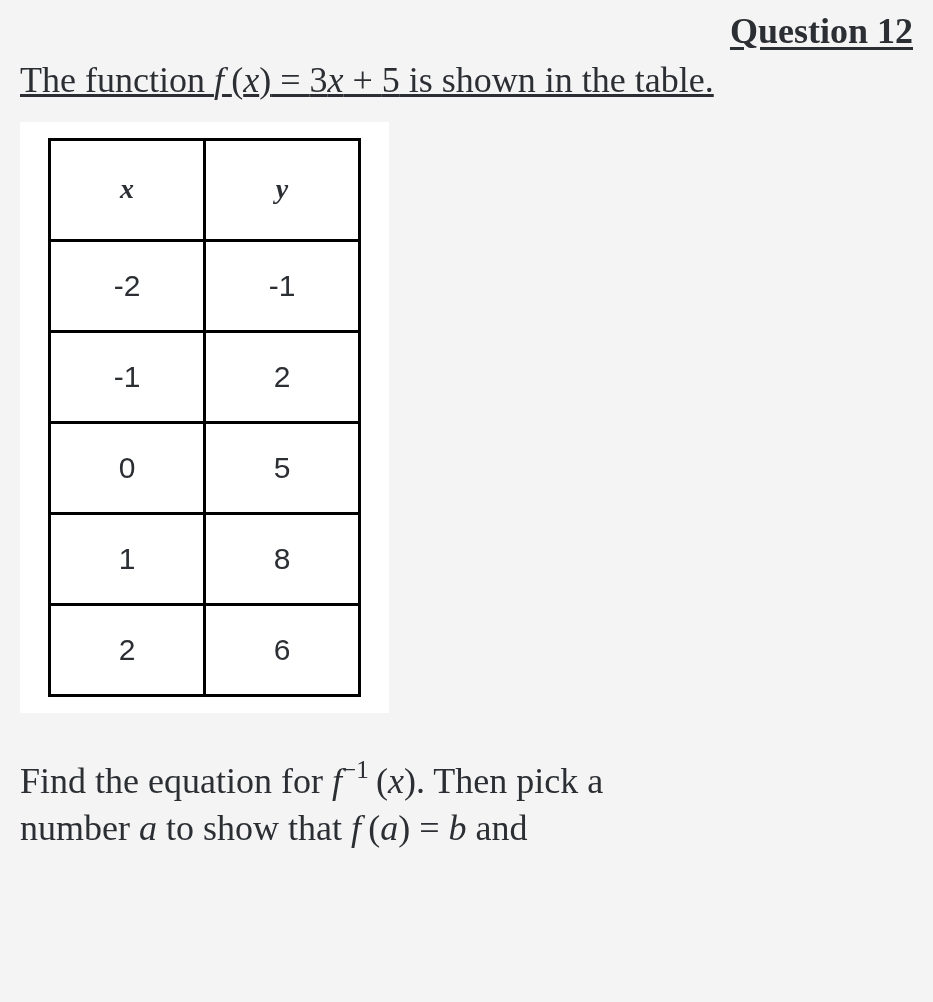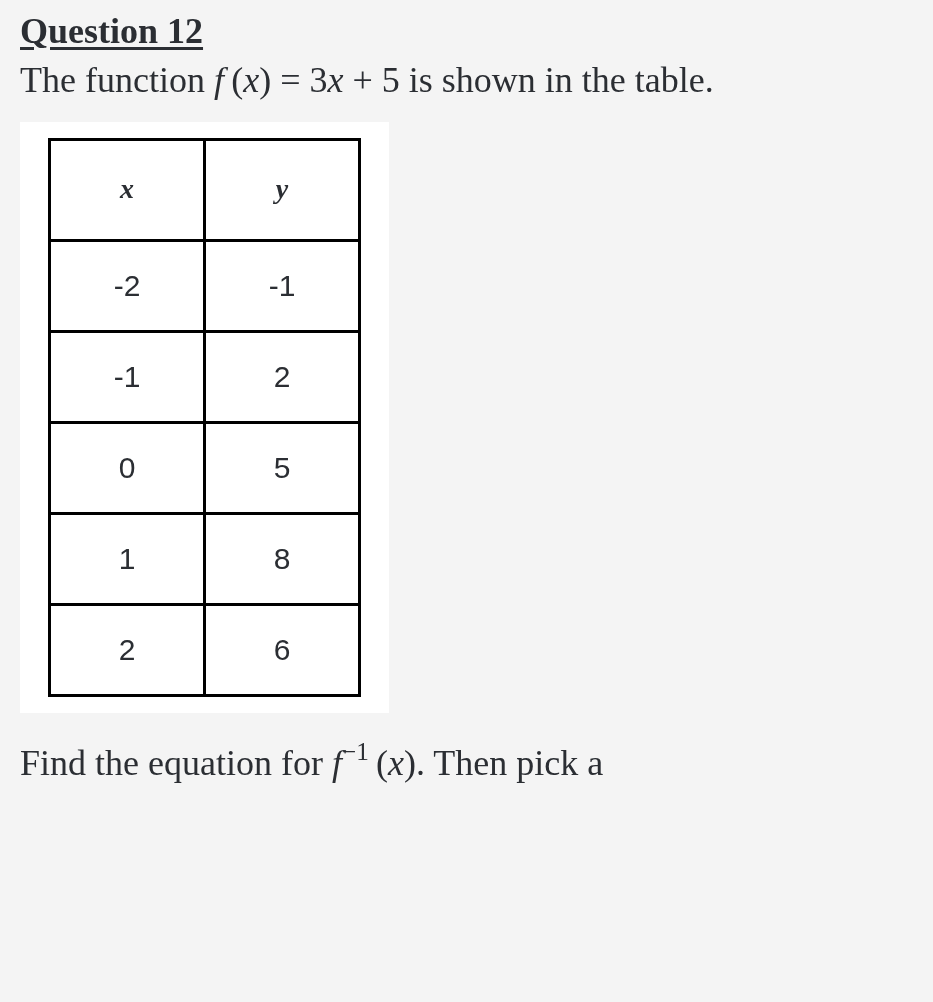--- a/index.html
+++ b/index.html
@@ -14,23 +14,25 @@
     font-size: 36px;
     line-height: 1.3;
     padding: 8px 20px 20px 20px;
     box-sizing: border-box;
   }
   .heading {
     font-weight: 700;
     text-decoration: underline;
     text-underline-offset: 4px;
     margin-bottom: 2px;
+    text-align: right;
   }
   .prompt-text {
     margin-bottom: 18px;
+    text-decoration: underline;
   }
   .math {
     font-family: "Cambria Math", "STIXGeneral", "Times New Roman", serif;
   }
   .mi { font-style: italic; }
   .sup {
     font-size: 0.7em;
     vertical-align: super;
     position: relative;
     top: -0.1em;
@@ -57,21 +59,21 @@
   }
   table.data th {
     font-style: italic;
     font-family: "Times New Roman", serif;
     font-weight: 700;
     font-size: 28px;
     height: 96px;
   }
 
   .after-text {
-    margin-top: 4px;
+    margin-top: 22px;
   }
 </style>
 </head>
 <body>
 
 
 
 <div class="heading">Question 12</div>
 
 <div class="prompt-text">
@@ -108,16 +110,19 @@
         <td>6</td>
       </tr>
     </tbody>
   </table>
 </div>
 
 <div class="after-text">
   <div>
     <span>Find the equation for </span><span class="math"><span class="mi">f</span><span class="sup">−1</span> <span>(</span><span class="mi">x</span><span>)</span></span><span>. Then pick a</span>
   </div>
+  <div>
+    <span>number </span><span class="math mi">a</span><span> to show that </span><span class="math"><span class="mi">f</span> <span>(</span><span class="mi">a</span><span>)</span><span> = </span><span class="mi">b</span></span><span> and</span>
+  </div>
 </div>
 
 
 
 
 </body></html>

